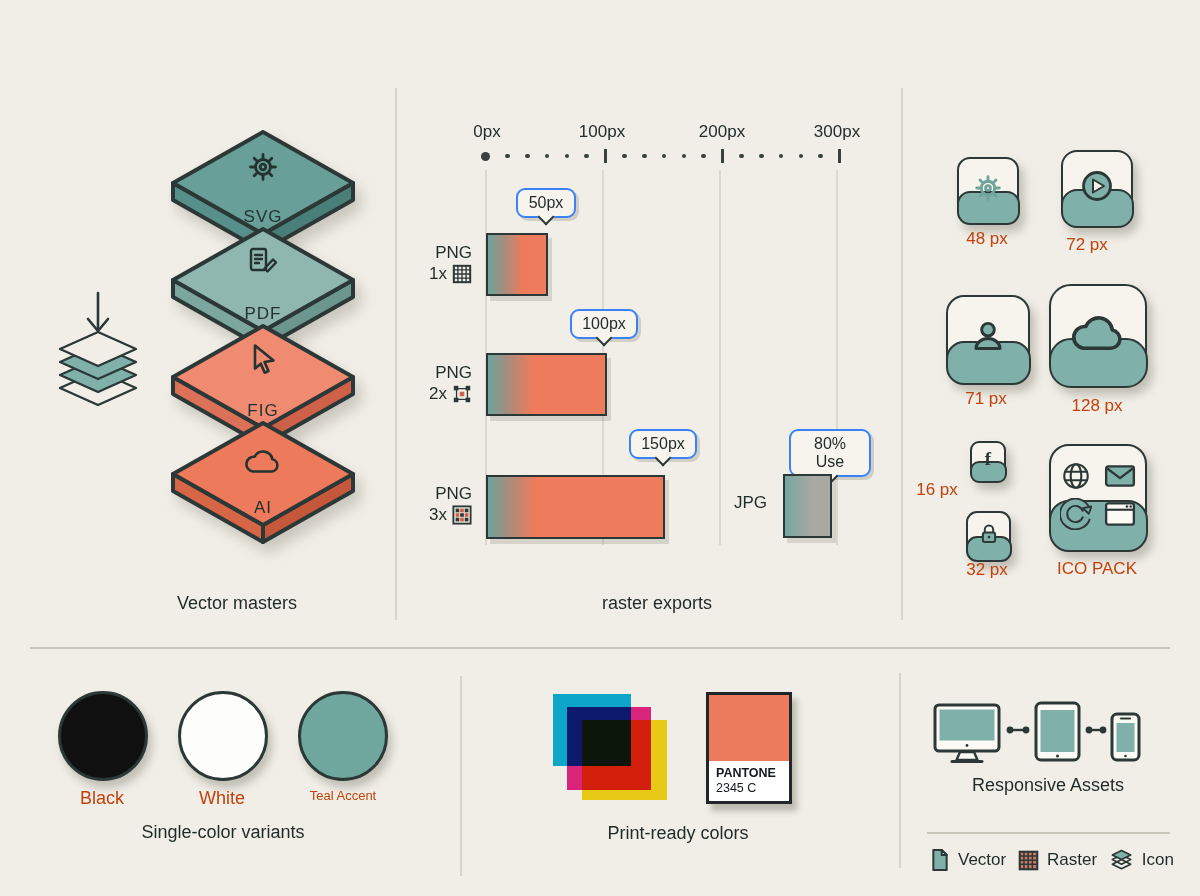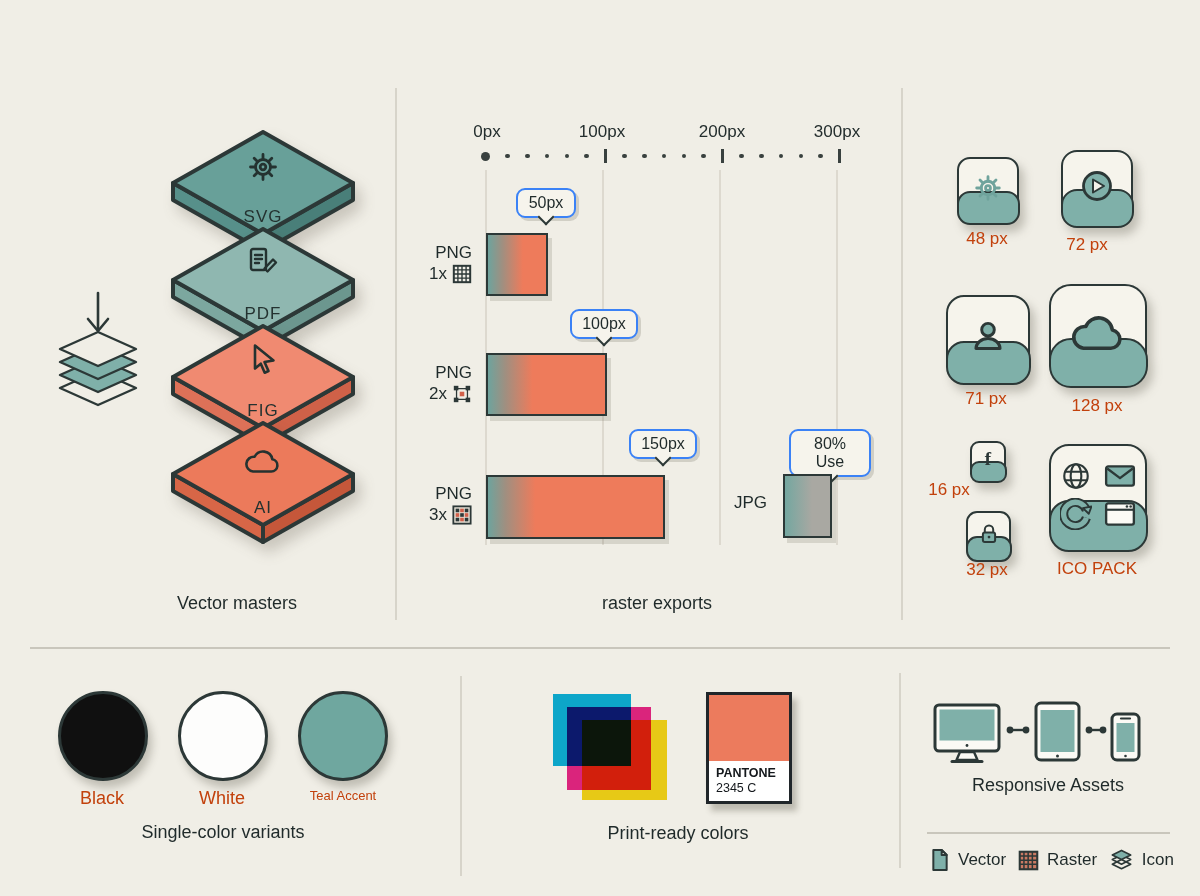--- a/index.html
+++ b/index.html
@@ -294,21 +294,21 @@
   <div class="tile" style="left:1049px;top:284px;width:94px;height:94px;border-radius:22px;">
     <svg width="58" height="42" viewBox="0 0 42 30">
       <path d="M10.5 26h19.8a6.6 6.6 0 0 0 1.1-13.1A10 10 0 0 0 12.2 10.3 7.2 7.2 0 0 0 10.5 26Z" fill="#7fb0a9" stroke="#2c3837" stroke-width="2.6" stroke-linejoin="round"></path>
     </svg>
   </div>
   <div class="sizelabel" style="left:1097px;top:396px;">128 px</div>
 
   <div class="tile" style="left:970px;top:441px;width:32px;height:32px;border-radius:9px;">
     <span class="fb-letter">f</span>
   </div>
-  <div class="sizelabel" style="left:937px;top:480px;margin-left:12px;">16 px</div>
+  <div class="sizelabel" style="left:937px;top:480px;">16 px</div>
 
   <div class="tile" style="left:966px;top:511px;width:41px;height:41px;border-radius:11px;">
     <svg width="26" height="26" viewBox="0 0 34 34">
       <path d="M11.5 15v-3.5a5.5 5.5 0 0 1 11 0V15" fill="none" stroke="#2c3837" stroke-width="2.6"></path>
       <rect x="9" y="15" width="16" height="12.5" rx="2.5" fill="#7fb0a9" stroke="#2c3837" stroke-width="2.6"></rect>
       <circle cx="17" cy="21" r="1.8" fill="#2c3837"></circle>
     </svg>
   </div>
   <div class="sizelabel" style="left:987px;top:560px;">32 px</div>
 

